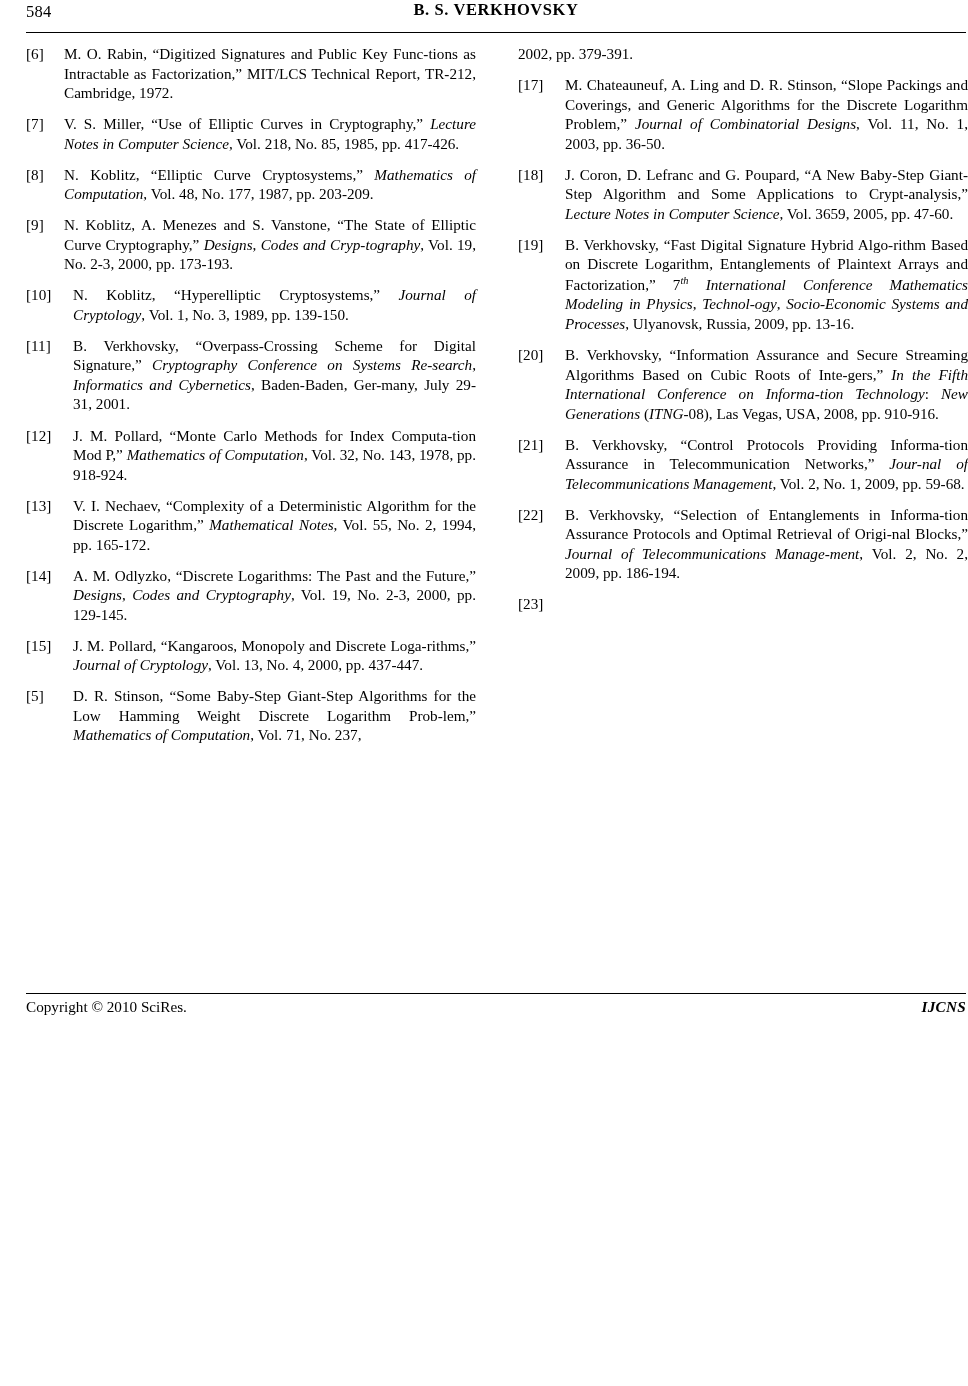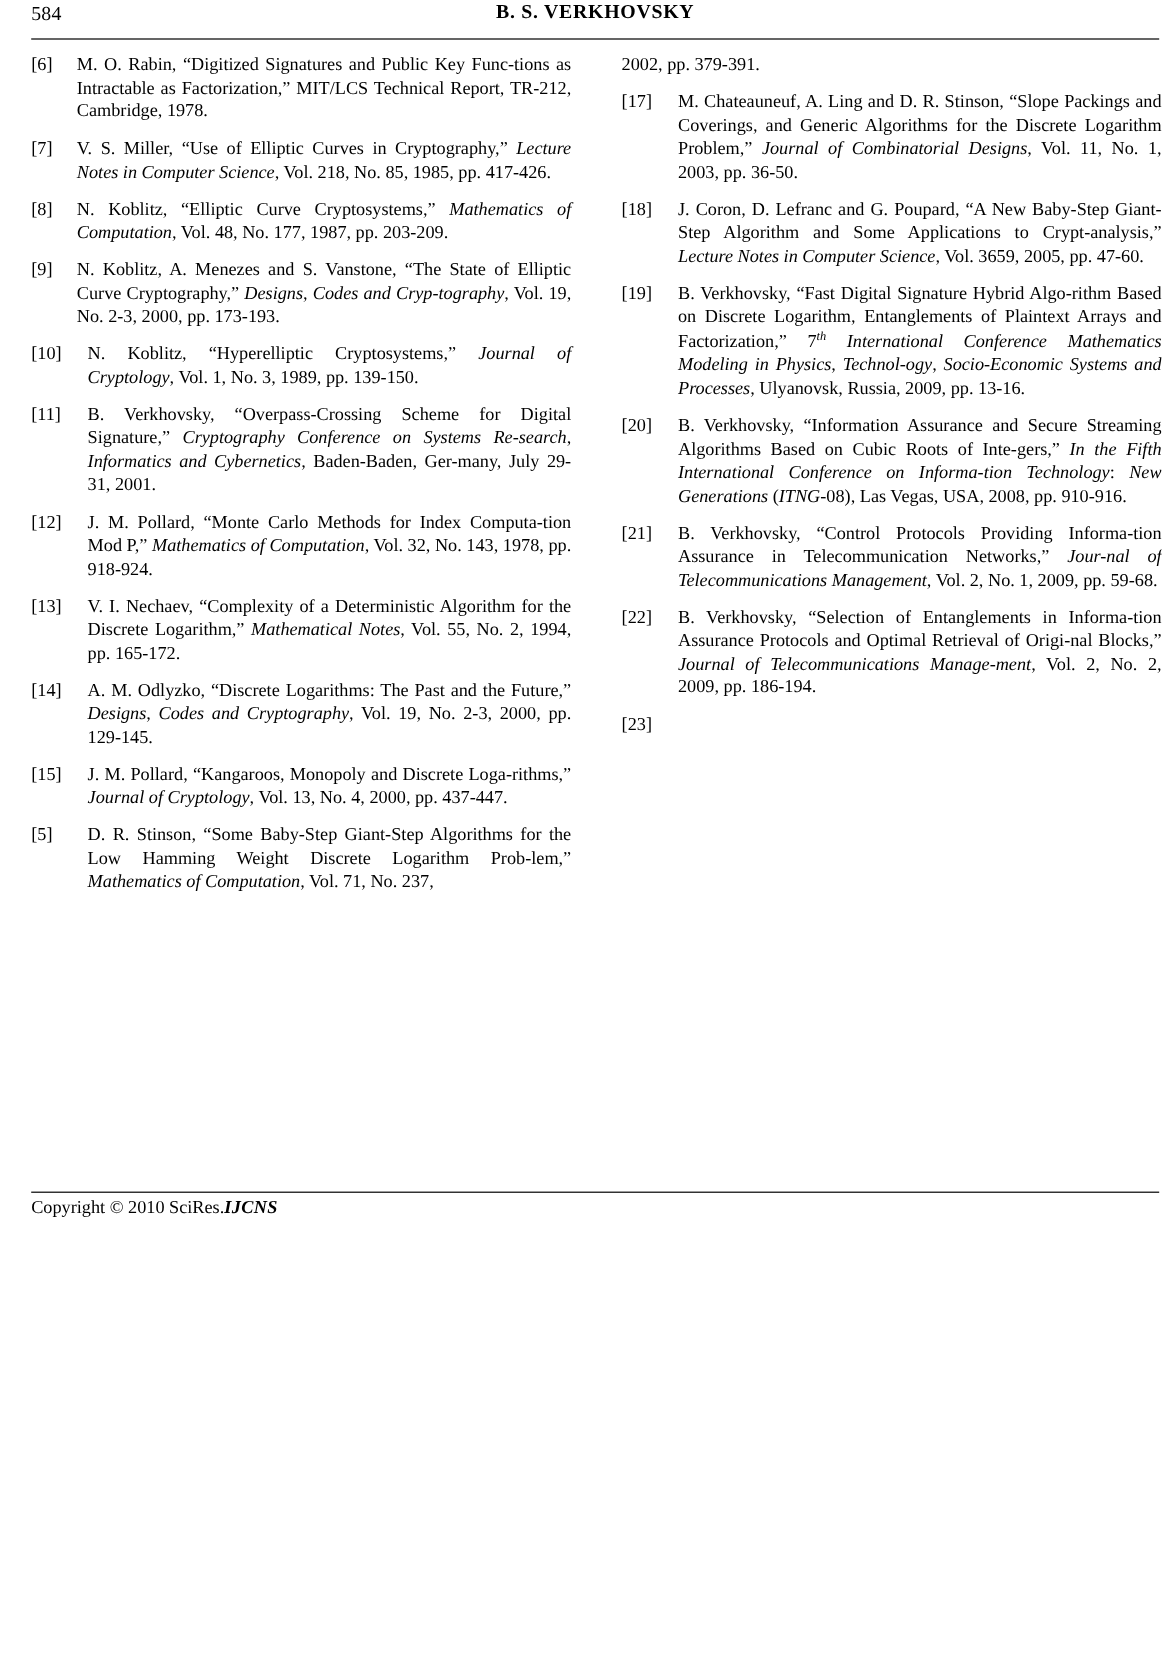--- a/index.html
+++ b/index.html
@@ -98,22 +98,24 @@
     left: 14px;
     right: 14px;
     bottom: 14px;
   }
   .rule-bottom {
     border-top: 1.1px solid #000;
     margin-bottom: 4px;
   }
   .footer-row {
     display: flex;
+    justify-content: space-between;
     align-items: baseline;
     font-size: 15.2px;
+    gap: 32px;
   }
   .footer-row .journal {
     font-weight: bold;
     font-style: italic;
     letter-spacing: 0.3px;
     font-family: Liberation Serif, serif;
   }
 </style>
 </head>
 <body>
@@ -123,21 +125,21 @@
   <div class="running-head">
     <span class="folio">584</span>
     <span class="title">B. S. VERKHOVSKY</span>
   </div>
   <div class="rule-top"></div>
 
   <div class="columns">
     <div class="col" id="left-col">
         <div class="ref">
           <span class="num">[6]</span>
-          <span class="body">M. O. Rabin, “Digitized Signatures and Public Key Func-tions as Intractable as Factorization,” MIT/LCS Technical Report, TR-212, Cambridge, 1978.</span>
+          <span class="body">M. O. Rabin, “Digitized Signatures and Public Key Func-tions as Intractable as Factorization,” MIT/LCS Technical Report, TR-212, Cambridge, 1972.</span>
         </div>
         <div class="ref">
           <span class="num">[7]</span>
           <span class="body">V. S. Miller, “Use of Elliptic Curves in Cryptography,” <i>Lecture Notes in Computer Science</i>, Vol. 218, No. 85, 1985, pp. 417-426.</span>
         </div>
         <div class="ref">
           <span class="num">[8]</span>
           <span class="body">N. Koblitz, “Elliptic Curve Cryptosystems,” <i>Mathematics of Computation</i>, Vol. 48, No. 177, 1987, pp. 203-209.</span>
         </div>
         <div class="ref">

